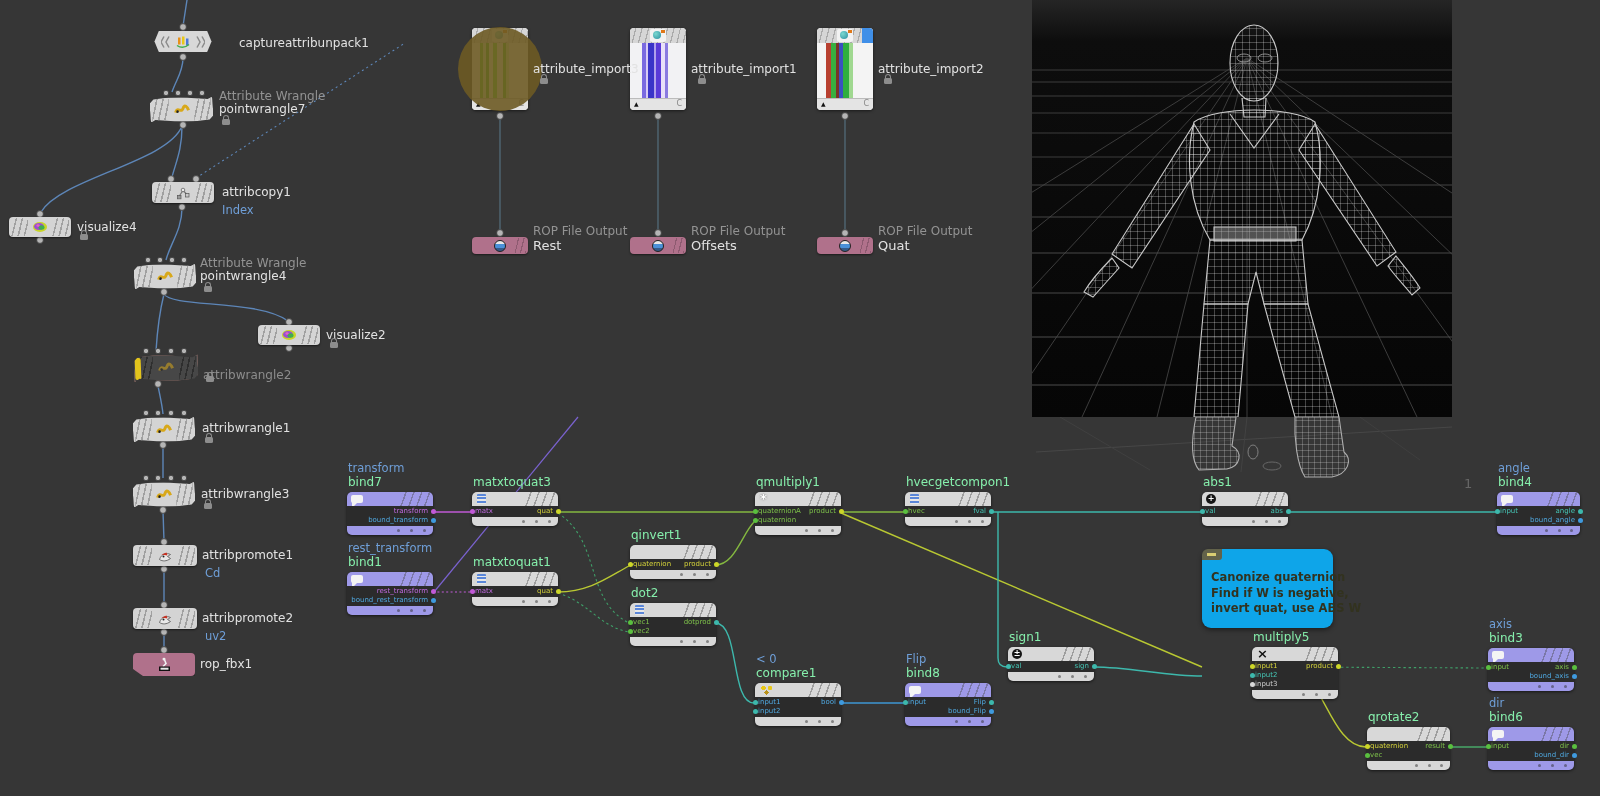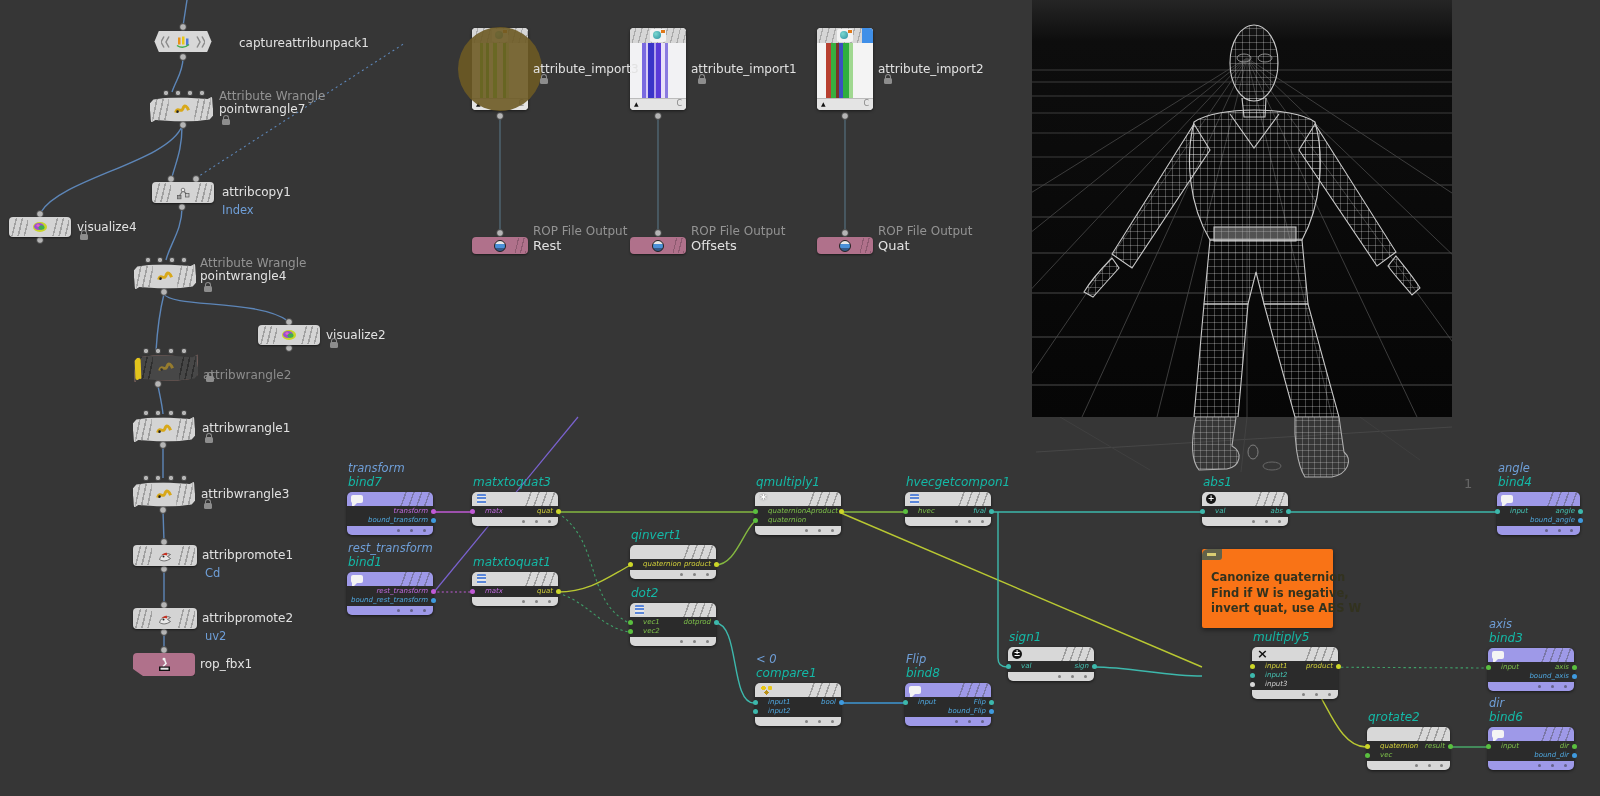--- a/index.html
+++ b/index.html
@@ -58,52 +58,52 @@
      linear-gradient(90deg,#f4f4f4 0 16%,#b84030 16% 25%,#38b040 25% 34%,#7a3428 34% 40%,#3a50c0 40% 46%,#2fae3e 46% 58%,#a0d890 58% 64%,#f4f4f4 64% 100%);}
 
   
   .ropn{position:absolute;width:56px;height:17px;background:#b0718b;border-radius:4px;box-shadow:0 1px 2px rgba(0,0,0,.5);}
   .ropn .stripeR{position:absolute;right:2px;top:1px;bottom:1px;width:22%;
       background:repeating-linear-gradient(104deg,transparent 0 4px,#8d5a70 4px 5.2px);}
   .ropout-ic{position:absolute;left:50%;top:50%;transform:translate(-50%,-50%);width:10px;height:10px;border-radius:50%;
       background:linear-gradient(180deg,#e8e8e8 0 35%,#4a90d8 35% 70%,#355a88 70% 100%);border:1px solid #222;}
 
   
-  .vop{position:absolute;width:86px;border-radius:5px;background:#2c2c2c;box-shadow:0 1px 3px rgba(0,0,0,.6);font-style:italic;}
+  .vop{position:absolute;width:86px;border-radius:5px;background:#2c2c2c;box-shadow:0 1px 3px rgba(0,0,0,.6);}
   .nlabels{position:absolute;bottom:100%;left:1px;padding-bottom:3px;line-height:13.5px;font-size:12px;white-space:nowrap;}
   .nlabels .ctx{color:#6f9fd8;font-size:11.5px;}
-  .nlabels .nm{color:#14b8a6;}
+  .nlabels .nm{color:#86efac;}
   .vhead{height:14px;background:#d8d8d8;border-radius:5px 5px 0 0;position:relative;overflow:hidden;}
   .vhead .hstripes{position:absolute;right:2px;top:0;bottom:0;width:32px;
       background:repeating-linear-gradient(110deg,transparent 0 6px,rgba(70,70,70,.4) 6px 7.4px);}
   .vop.purple .vhead,.vop.purple .vfoot{background:#9e99e8;}
   .vports{background:#2b2b2b;padding:1px 0;}
   .prow{height:9px;display:flex;align-items:center;position:relative;font-size:7px;line-height:9px;}
-  .prow .pl{margin-left:13px;}
+  .prow .pl{margin-left:3px;}
   .prow .pr{margin-left:auto;margin-right:5px;}
   .pdot{position:absolute;width:5px;height:5px;border-radius:50%;top:2px;z-index:4;}
   .pdot.in{left:-2.5px;}.pdot.out{right:-2.5px;}
   .vfoot{height:9px;background:#d8d8d8;border-radius:0 0 5px 5px;position:relative;}
   .fd{position:absolute;top:3px;width:3px;height:3px;border-radius:50%;background:rgba(45,45,45,.5);}
   .t-g{color:#7ec24a}.t-y{color:#d4d23a}.t-t{color:#45c4b4}.t-c{color:#4fa8e0}.t-m{color:#c06ae0}.t-w{color:#cfcfcf}
   .d-g{background:#5abf3f}.d-y{background:#ccd628}.d-t{background:#3db8ac}.d-b{background:#3f9ade}.d-m{background:#c05ad6}.d-w{background:#d8d8d8}
   .bind-ic{position:absolute;left:4px;top:2.5px;width:12px;height:8px;background:#f4f4f4;border-radius:2px;}
   .bind-ic::after{content:"";position:absolute;left:1px;top:7px;border:3px solid transparent;border-top-color:#f4f4f4;border-left-color:#f4f4f4;}
   .mx-ic{position:absolute;left:5px;top:2px;width:9px;height:10px;border-radius:1px;
      background:repeating-linear-gradient(180deg,#5a86d8 0 2px,#e8e8e8 2px 3.4px);}
   .glyph{position:absolute;left:5px;top:0;font-weight:bold;}
   .circ-ic{position:absolute;left:4px;top:2px;width:10px;height:10px;border-radius:50%;background:#151515;
      color:#fff;font-size:8px;line-height:10px;text-align:center;font-weight:bold;}
   .cmp-ic{position:absolute;left:5px;top:2px;width:13px;height:10px;
      background:radial-gradient(circle 2.2px at 3.5px 3px,#e8c818 95%,transparent),
                 radial-gradient(circle 2.2px at 10px 3px,#e8c818 95%,transparent),
                 radial-gradient(circle 2.2px at 6.5px 7.5px,#b89018 95%,transparent);}
 
   
-  .note{position:absolute;left:1202px;top:549px;width:131px;height:79px;background:#f97316;border-radius:2px;
+  .note{position:absolute;left:1202px;top:549px;width:131px;height:79px;background:#0ea5e9;border-radius:9px;
      box-shadow:0 2px 5px rgba(0,0,0,.45);z-index:2;}
   .note .bar{position:absolute;left:0;top:0;width:20px;height:11px;background:#62624a;border-radius:6px 0 3px 0;}
   .note .bar::after{content:"";position:absolute;left:5px;top:4px;width:9px;height:2.5px;background:#d9cd72;}
   .note .txt{position:absolute;left:9px;top:21px;font-size:11.5px;font-weight:bold;color:#32321e;line-height:15.5px;white-space:nowrap;}
 
   
   .viewport{position:absolute;left:1032px;top:0;width:420px;height:417px;z-index:2;}
 </style>
 </head>
 <body>

